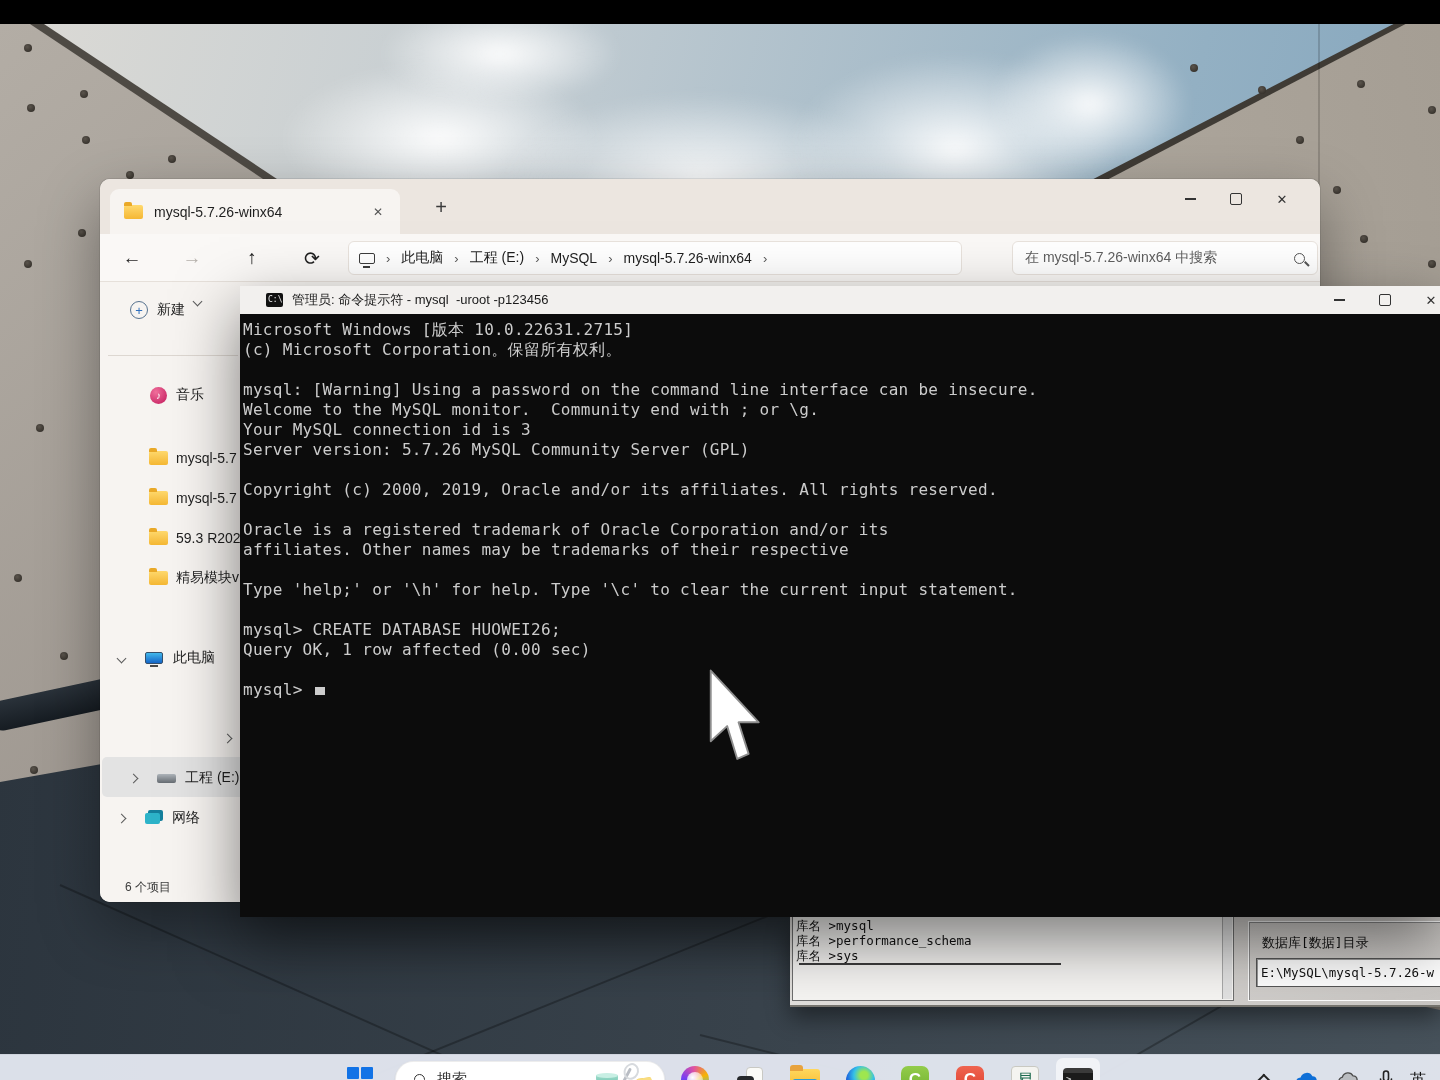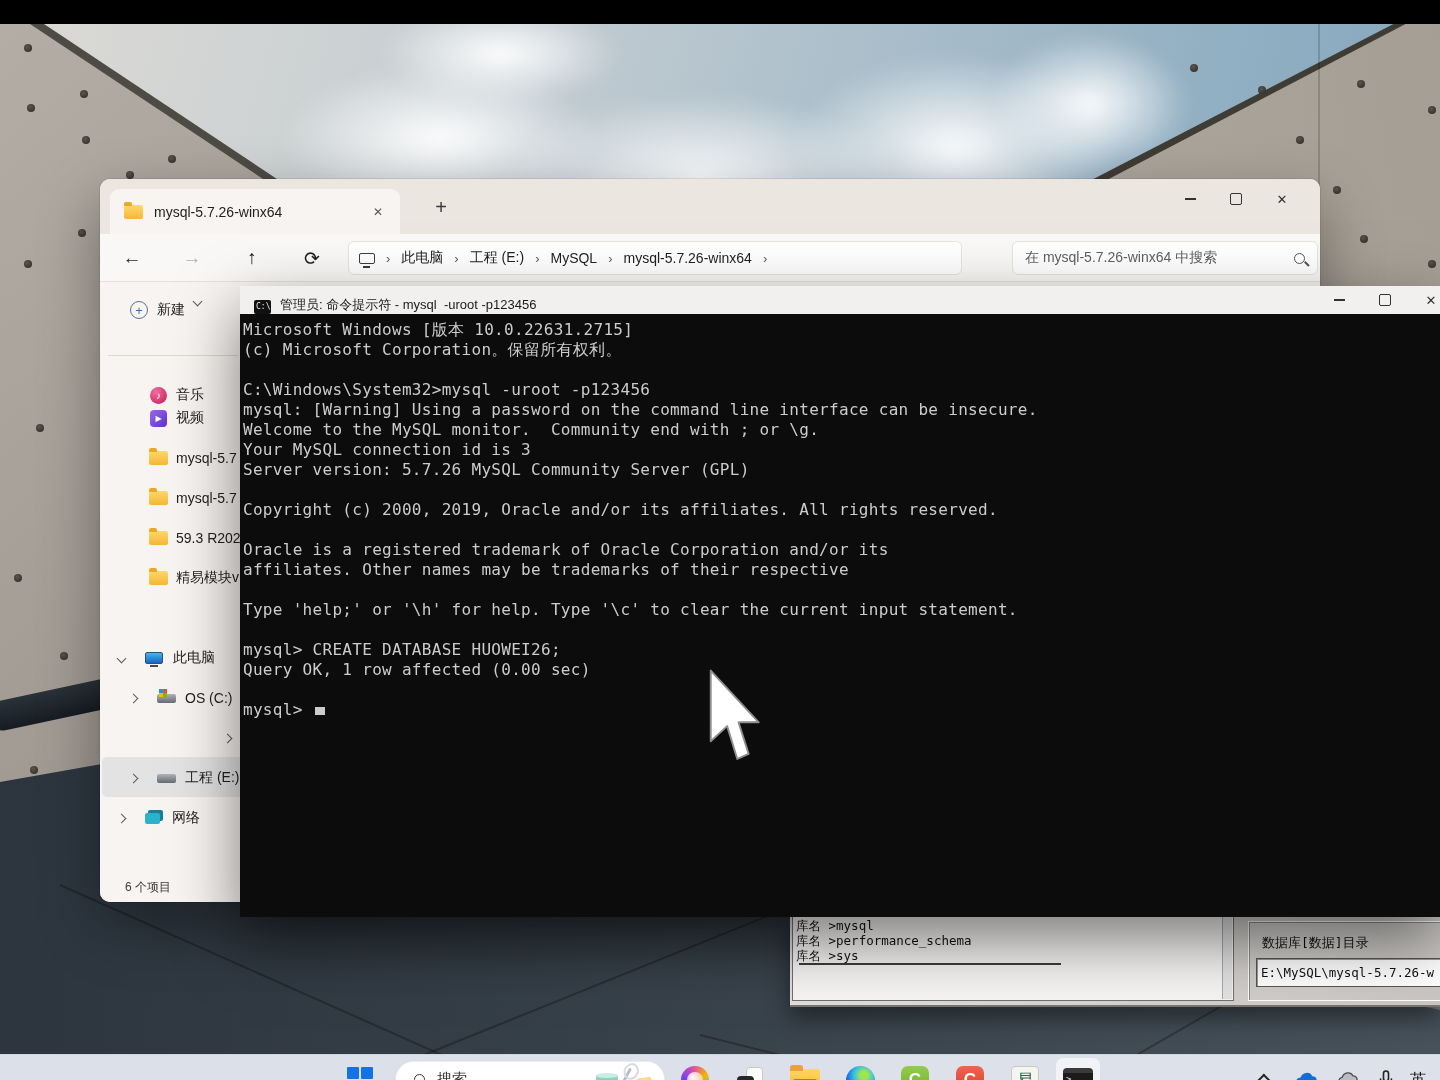--- a/index.html
+++ b/index.html
@@ -124,21 +124,21 @@
     border:1px solid #fdfdfd;box-shadow:inset 1px 1px 0 #8a8a8a;}
   .dir-label{position:absolute;left:13px;top:12px;font-size:13px;color:#111;white-space:nowrap;}
   .dir-box{position:absolute;left:7px;top:36px;width:220px;height:29px;background:#fff;
     border:1px solid #555;box-shadow:inset 1px 1px 0 #9a9a9a;display:flex;align-items:center;
     padding-left:4px;font-size:12.5px;color:#111;white-space:pre;overflow:hidden;}
 
   
   .cmdwin{position:absolute;left:240px;top:262px;width:1200px;height:631px;z-index:30;
     background:#0c0c0c;box-shadow:0 24px 60px rgba(0,0,0,.5);overflow:hidden;}
   .cmdtitle{position:absolute;left:0;top:0;width:100%;height:28px;background:#f2f0ee;
-    display:flex;align-items:flex-end;padding-left:14px;}
+    display:flex;align-items:center;padding-left:26px;}
   .cmd-ic{width:17px;height:14px;background:#111;border-radius:2px;color:#e8e8e8;font-size:8px;
     line-height:13px;padding-left:2px;font-family:"DejaVu Sans Mono",monospace;flex:none;}
   .cmd-ic::before{content:"C:\\";}
   .cmdtitle .t{font-size:13px;color:#1a1a1a;margin-left:9px;white-space:pre;}
   .cmdwin .wincontrols{right:-14px;top:0;}
   .cmdwin .wc-btn{height:28px;}
   .console{position:absolute;left:3px;top:34px;width:1196px;
     font-family:"DejaVu Sans Mono",monospace;font-size:16px;letter-spacing:.3px;
     line-height:20px;color:#cccccc;}
   .cline{height:20px;white-space:pre;}
@@ -314,25 +314,20 @@
     </div>
     <div class="divider"></div>
 
     <div class="sb-sel"></div>
 
     <div class="sb-row" style="top:197px;">
       <span style="width:46px;"></span>
         <span class="ic-music"></span>
       <span class="lbl" style="margin-left:9px;">音乐</span>
     </div>
-    <div class="sb-row" style="top:220px;">
-      <span style="width:46px;"></span>
-        <span class="ic-video"></span>
-      <span class="lbl" style="margin-left:9px;">视频</span>
-    </div>
     <div class="sb-row" style="top:260px;">
       <span style="width:45px;"></span>
         <span class="ic-folder"></span>
       <span class="lbl" style="margin-left:8px;">mysql-5.7</span>
     </div>
     <div class="sb-row" style="top:300px;">
       <span style="width:45px;"></span>
         <span class="ic-folder"></span>
       <span class="lbl" style="margin-left:8px;">mysql-5.7</span>
     </div>
@@ -346,27 +341,20 @@
         <span class="ic-folder"></span>
       <span class="lbl" style="margin-left:8px;">精易模块v1</span>
     </div>
 
     <div class="sb-row" style="top:460px;">
       <span style="width:14px;"></span>
         <span class="chev down"></span>
       <span style="width:20px;"></span>
         <span class="ic-pc"></span>
       <span class="lbl" style="margin-left:10px;">此电脑</span>
-    </div>
-    <div class="sb-row" style="top:500px;">
-      <span style="width:26px;"></span>
-        <span class="chev right"></span>
-      <span style="width:20px;"></span>
-        <span class="ic-drive os"></span>
-      <span class="lbl" style="margin-left:9px;">OS (C:)</span>
     </div>
     <div class="sb-row" style="top:540px;justify-content:flex-end;">
       <span style="width:26px;"></span>
         <span class="chev right"></span>
       <span style="width:20px;"></span>
         <span class="ic-drive"></span>
       <span class="lbl" style="margin-left:9px;">软件 (D:)</span>
     </div>
     <div class="sb-row" style="top:580px;">
       <span style="width:26px;"></span>
@@ -409,21 +397,20 @@
       <div class="wincontrols">
         <div class="wc-btn wc-min"></div>
         <div class="wc-btn wc-max"></div>
         <div class="wc-btn wc-close"></div>
       </div>
     </div>
     <div class="console">
       <div class="cline">Microsoft Windows [版本 10.0.22631.2715]</div>
       <div class="cline">(c) Microsoft Corporation。保留所有权利。</div>
       <div class="cline"></div>
-      <div class="cline">C:\Windows\System32&gt;mysql -uroot -p123456</div>
       <div class="cline">mysql: [Warning] Using a password on the command line interface can be insecure.</div>
       <div class="cline">Welcome to the MySQL monitor.  Community end with ; or \g.</div>
       <div class="cline">Your MySQL connection id is 3</div>
       <div class="cline">Server version: 5.7.26 MySQL Community Server (GPL)</div>
       <div class="cline"></div>
       <div class="cline">Copyright (c) 2000, 2019, Oracle and/or its affiliates. All rights reserved.</div>
       <div class="cline"></div>
       <div class="cline">Oracle is a registered trademark of Oracle Corporation and/or its</div>
       <div class="cline">affiliates. Other names may be trademarks of their respective</div>
       <div class="cline"></div>

